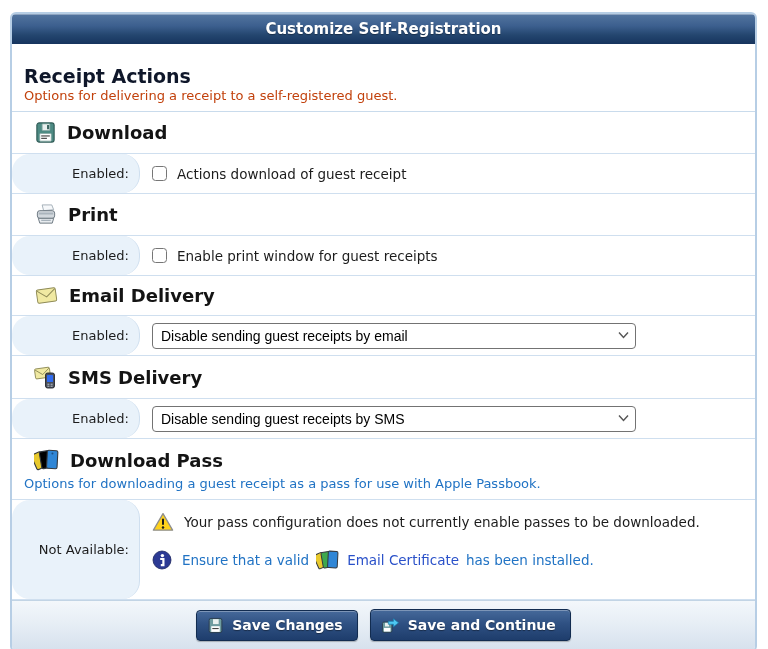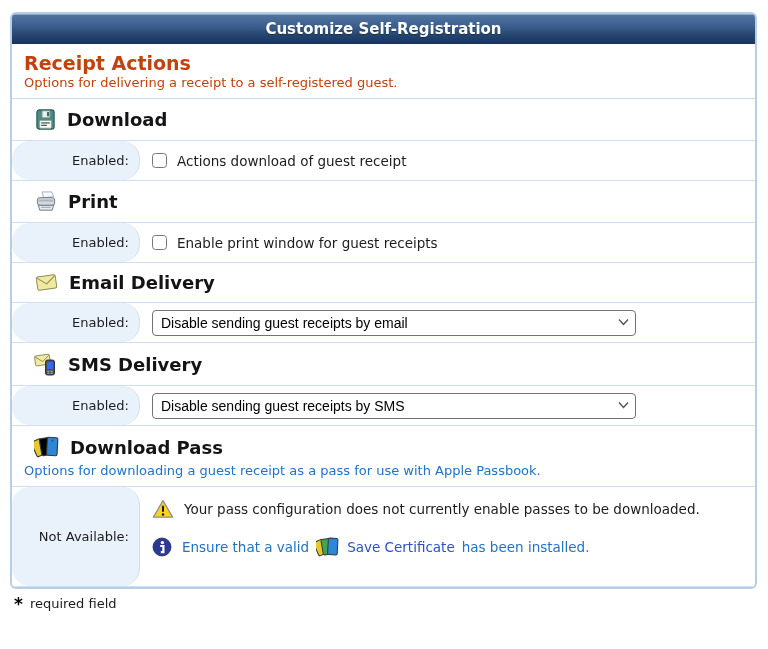--- a/index.html
+++ b/index.html
@@ -30,21 +30,21 @@
   .titlebar span {
     color: #ffffff; font-weight: bold; font-size: 15px;
     text-shadow: 0 1px 1px rgba(0,0,0,0.35);
   }
 
   
   .section-head {
     padding: 7px 12px 8px 12px;
     border-bottom: 1px solid #c9dbec;
   }
-  .section-title { font-size: 19px; font-weight: bold; color: #c2410c; line-height: 24px; }
+  .section-title { font-size: 19px; font-weight: bold; color: #0f172a; line-height: 24px; margin-top: 13px; }
   .section-sub   { font-size: 13px; color: #c2410c; margin-top: 0; }
 
   
   .item-head {
     display: flex; align-items: center; gap: 10px;
     padding: 9px 10px 9px 22px;
     border-bottom: 1px solid #cfdfef;
     background: #ffffff;
   }
   .item-head .item-title { font-size: 18px; font-weight: bold; color: #141414; }
@@ -275,26 +275,46 @@
               <g transform="rotate(-24 8 20)">
                 <rect x="3" y="4" width="10" height="16" rx="1.5" fill="#e8c92d" stroke="#33383d" stroke-width="1.1"></rect>
               </g>
               <g transform="rotate(-10 13 20)">
                 <rect x="8" y="3" width="10" height="17" rx="1.5" fill="#3da84d" stroke="#33383d" stroke-width="1.1"></rect>
               </g>
               <g transform="rotate(3 18 20)">
                 <rect x="12.5" y="2.5" width="10.5" height="18" rx="1.5" fill="#2f86d6" stroke="#33383d" stroke-width="1.1"></rect>
               </g>
             </svg>
-            <span class="pass-cert-link">Save Certificate</span>
+            <span class="pass-cert-link">Email Certificate</span>
             <span>has been installed.</span>
           </span>
         </div>
       </div>
     </div>
 
+    <div class="footer">
+      <button class="btn">
+        <svg class="icon" width="17" height="17" viewBox="0 0 24 24">
+          <rect x="3" y="2" width="18" height="20" rx="2.5" fill="#6f9ca0" stroke="#2c3e50" stroke-width="1.4"></rect>
+          <rect x="8.5" y="3" width="8" height="7" fill="#e9f0ef"></rect>
+          <rect x="6" y="13" width="12" height="8" fill="#ffffff"></rect>
+          <rect x="7.5" y="15.5" width="9" height="1.6" fill="#444"></rect>
+        </svg>
+        <span>Save Changes</span>
+      </button>
+      <button class="btn">
+        <svg class="icon" width="19" height="18" viewBox="0 0 26 24">
+          <rect x="2" y="8" width="13" height="14" rx="2" fill="#6f9ca0" stroke="#2c3e50" stroke-width="1.3"></rect>
+          <rect x="5.5" y="9" width="5.5" height="5" fill="#e9f0ef"></rect>
+          <rect x="4" y="16" width="9" height="5" fill="#ffffff"></rect>
+          <path d="M10 7 L17 7 L17 3.5 L24 9 L17 14.5 L17 11 L10 11 Z" fill="#4ec8f2" stroke="#1b7fae" stroke-width="1"></path>
+        </svg>
+        <span>Save and Continue</span>
+      </button>
+    </div>
   </div>
 
   <div class="required-note">
     <span class="ast">*</span>
     <span class="txt">required field</span>
   </div>
 </div>
 
 </body></html>

